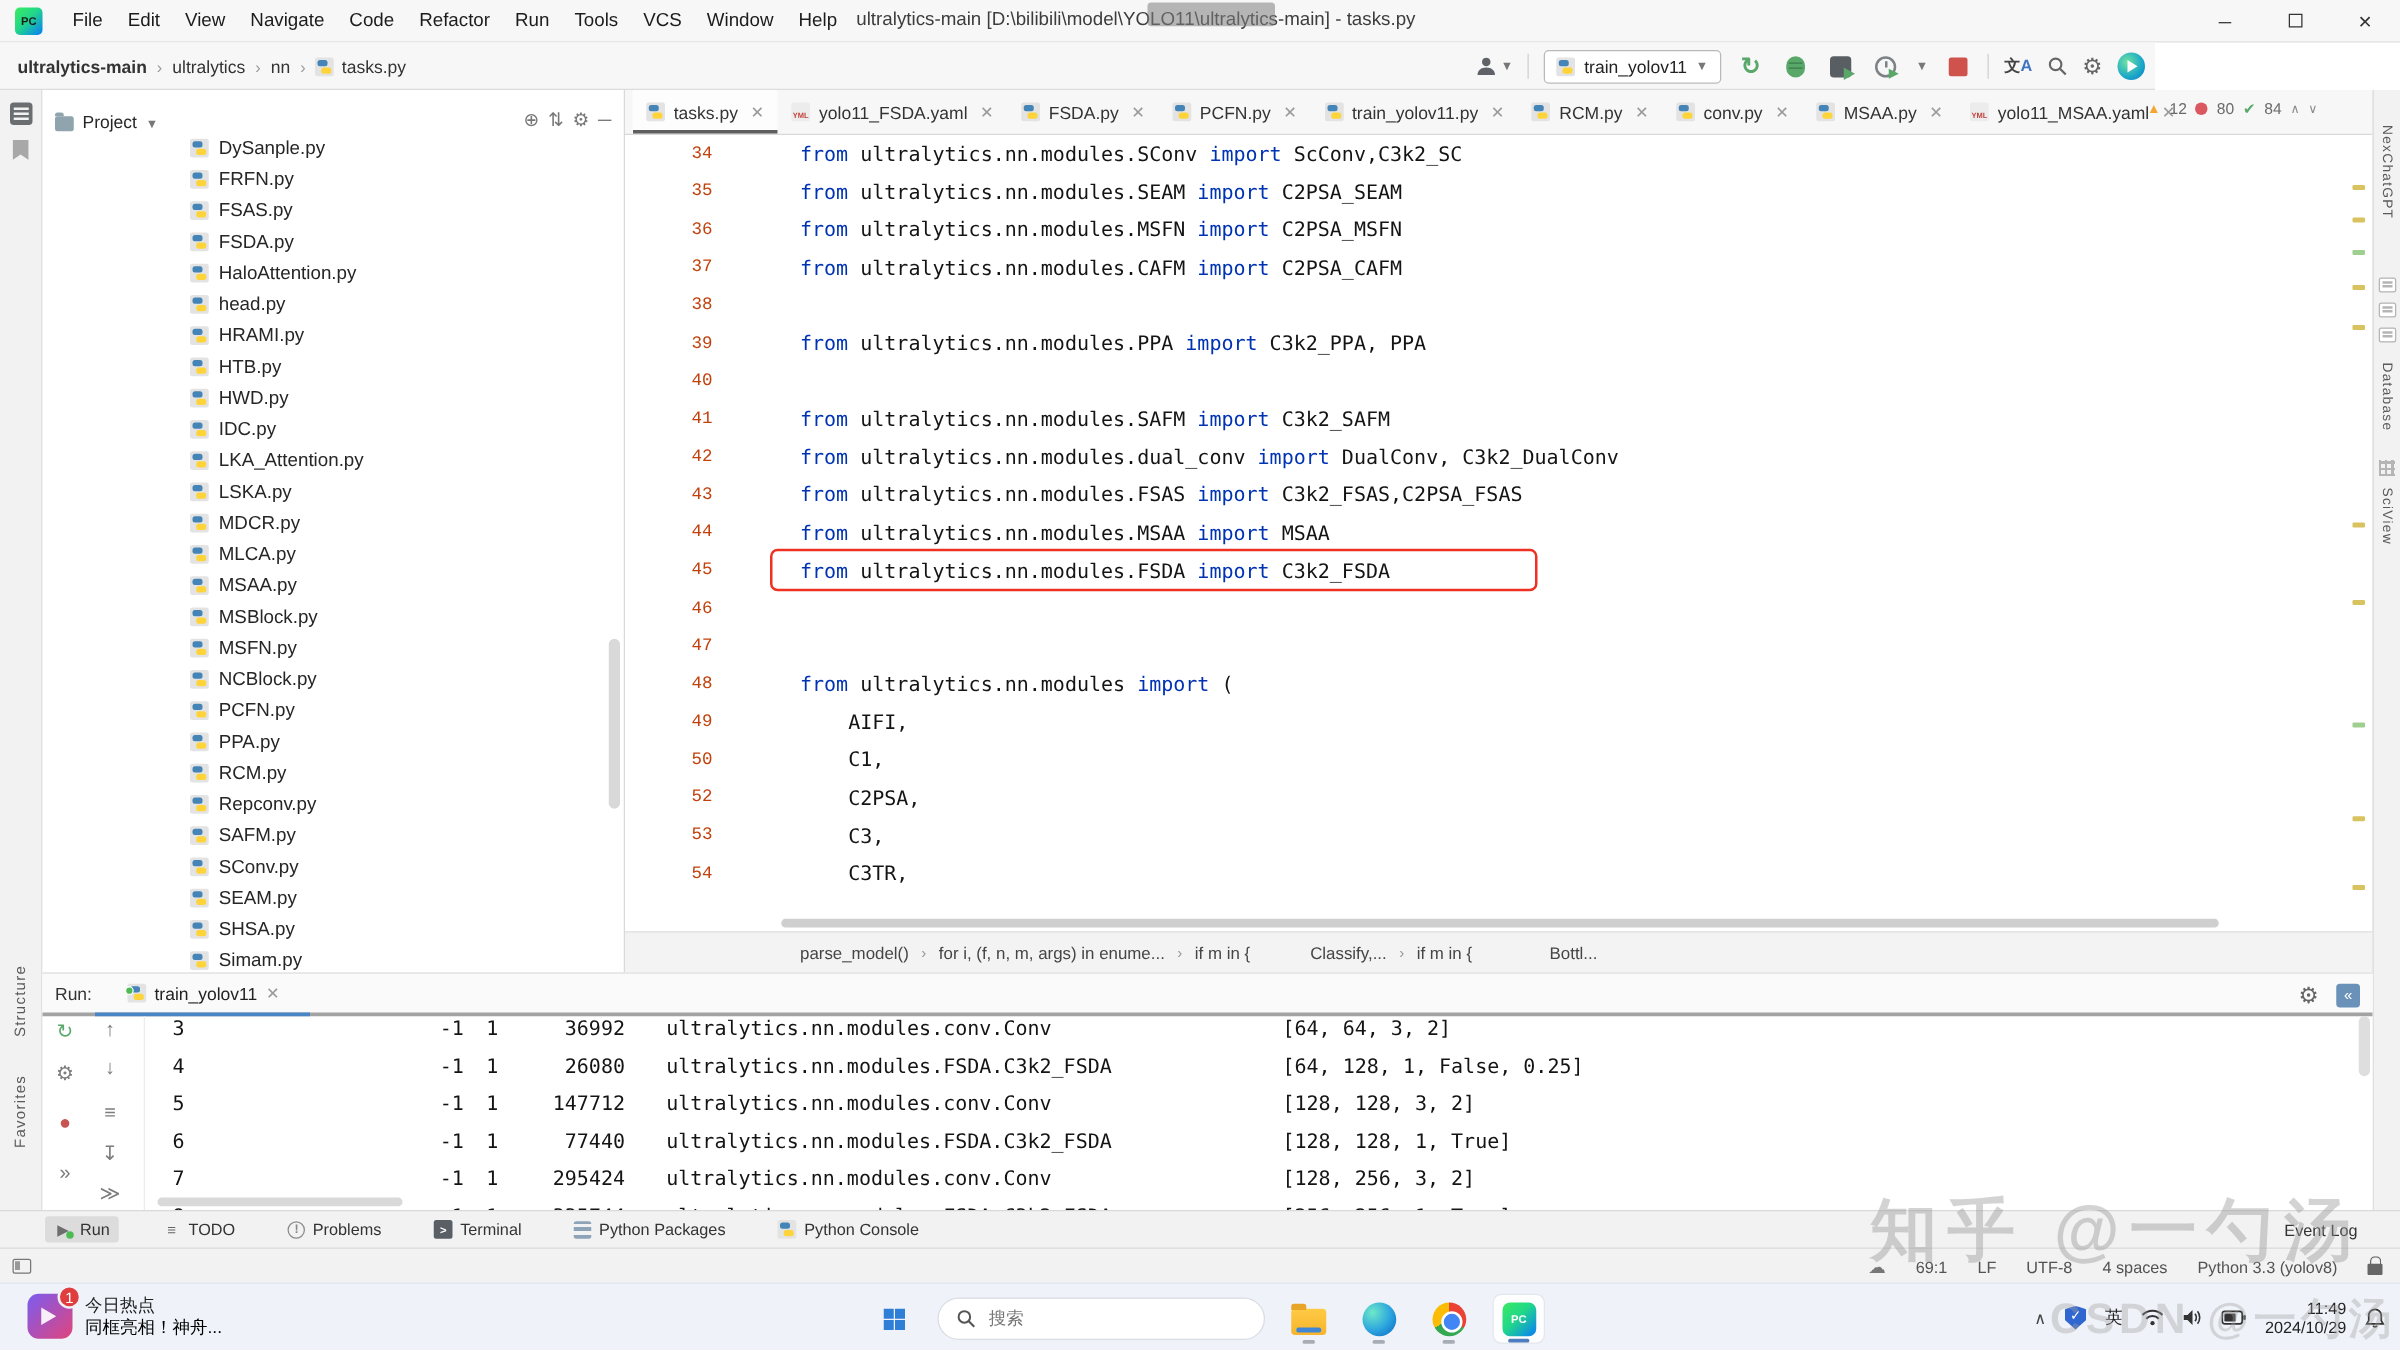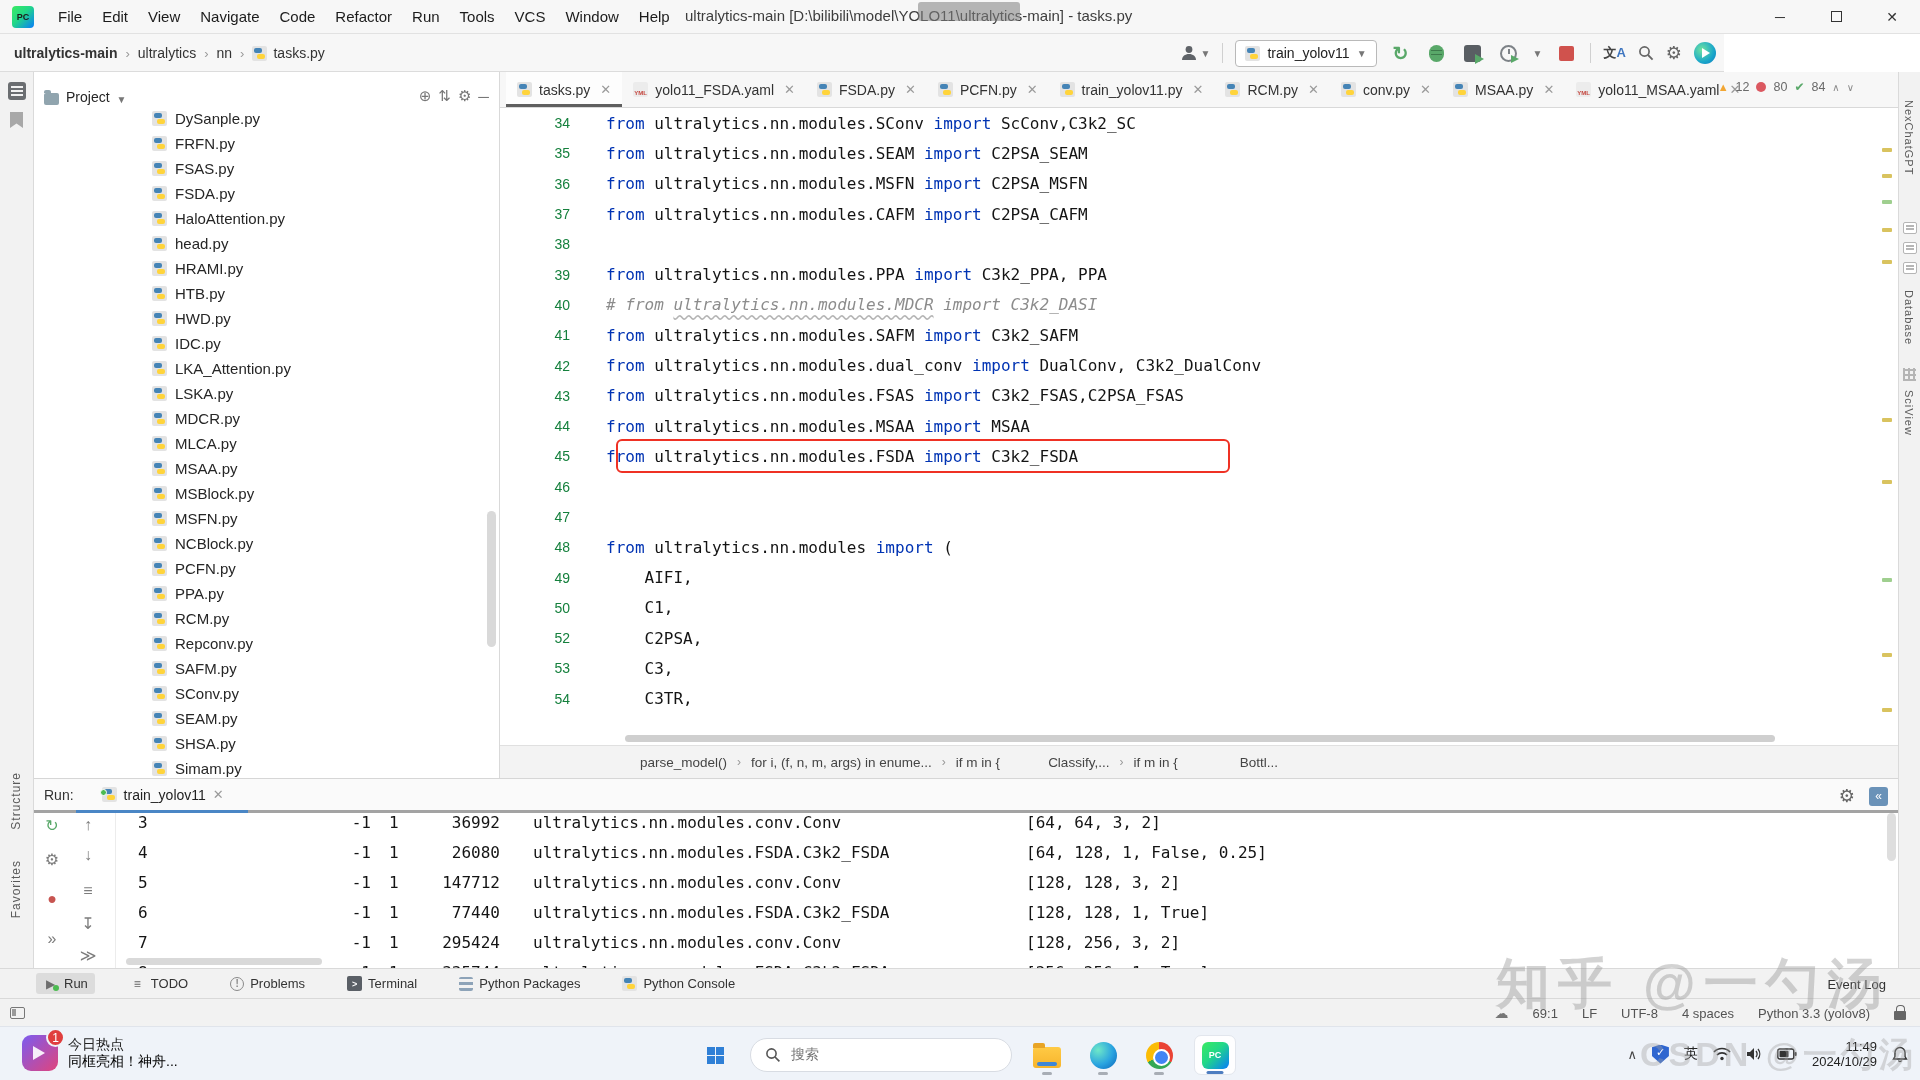--- a/index.html
+++ b/index.html
@@ -69,22 +69,22 @@
 .tab{display:flex;align-items:center;padding:0 11px;gap:7px;font-size:14px;color:#333;white-space:nowrap}
 .tab.sel{background:#fdfdfd;box-shadow:inset 0 -3px 0 #5f5f5f}
 .tab .x{color:#9a9a9a;font-size:13px;margin-left:3px}
 .inspect{position:absolute;top:8px;right:44px;display:flex;gap:7px;align-items:center;font-size:12.5px;color:#6a6a6a;z-index:6}
 .warnt{color:#f2a633;font-size:11px}
 .errd{width:10px;height:10px;border-radius:50%;background:#db5860;display:inline-block}
 .okc{color:#59a869;font-size:12px}
 .chev{color:#8a8a8a;font-size:10px}
 .codewrap{position:absolute;left:0;top:36px;right:22px;bottom:33px;font-family:"DejaVu Sans Mono",monospace;font-size:16px;color:#141414;overflow:hidden}
 .code-row{height:30.3px;display:flex;align-items:center}
-.ln{width:70px;text-align:right;color:#15803d;font-size:14px;flex:none;font-family:Liberation Sans, sans-serif}
-.ct{margin-left:36px;white-space:pre}
+.ln{width:70px;text-align:right;color:#c2410c;font-size:14px;flex:none;font-family:Liberation Mono, monospace}
+.ct{margin-left:70px;white-space:pre}
 .kw{color:#0033b3}
 .cm{color:#8c8c8c;font-style:italic}
 .wavy{text-decoration:underline wavy #b5b5b5;text-underline-offset:4px}
 .redbox{position:absolute;left:116px;top:367px;width:614px;height:34px;border:2.5px solid #ef3124;border-radius:6px;z-index:5}
 .hthumb{position:absolute;left:125px;top:663px;width:1150px;height:7px;background:#cfcfcf;border-radius:4px}
 .stripe{position:absolute;right:0;top:36px;width:22px;bottom:33px}
 .tick{position:absolute;right:6px;width:10px;height:4px;background:#d9c35f;border-radius:1px}
 .tickg{background:#9fcf8f}
 .edcrumbs{position:absolute;left:0;right:0;bottom:0;height:33px;background:#f3f3f3;border-top:1px solid #e0e0e0;display:flex;align-items:center;padding-left:140px;font-size:13.5px;color:#454545;white-space:nowrap}
 .ecsep{margin:0 10px;color:#999;font-size:12px}
@@ -458,21 +458,20 @@
         </div>
         <div class="code-row">
           <span class="ln">38</span>
         </div>
         <div class="code-row">
           <span class="ln">39</span>
           <span class="ct"><span class="kw">from </span><span>ultralytics.nn.modules.PPA</span><span class="kw"> import </span><span>C3k2_PPA, PPA</span></span>
         </div>
         <div class="code-row">
           <span class="ln">40</span>
-          <span class="ct"><span class="cm"><span># from </span><span class="wavy">ultralytics.nn.modules.MDCR</span><span> import C3k2_DASI</span></span></span>
         </div>
         <div class="code-row">
           <span class="ln">41</span>
           <span class="ct"><span class="kw">from </span><span>ultralytics.nn.modules.SAFM</span><span class="kw"> import </span><span>C3k2_SAFM</span></span>
         </div>
         <div class="code-row">
           <span class="ln">42</span>
           <span class="ct"><span class="kw">from </span><span>ultralytics.nn.modules.dual_conv</span><span class="kw"> import </span><span>DualConv, C3k2_DualConv</span></span>
         </div>
         <div class="code-row">

